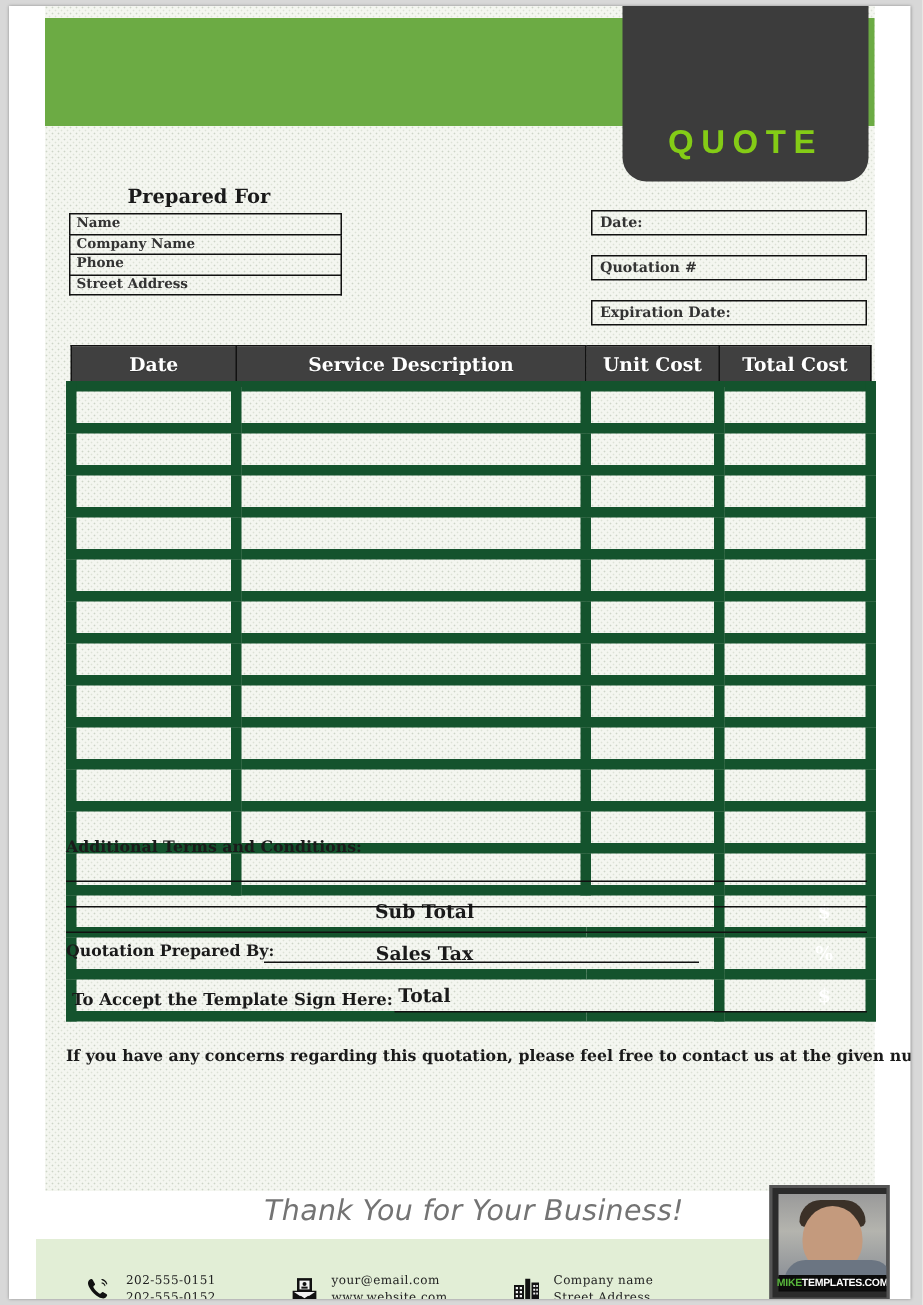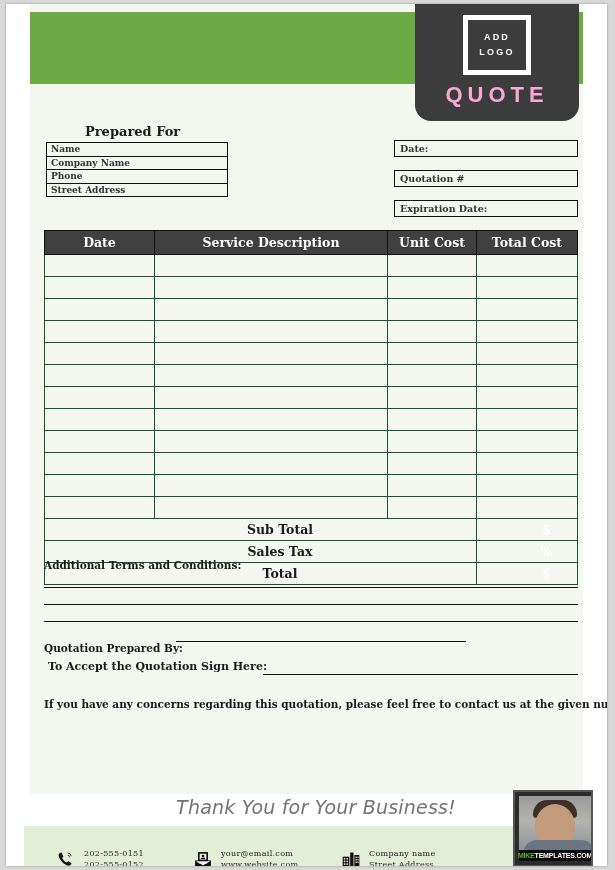--- a/index.html
+++ b/index.html
@@ -48,21 +48,21 @@
     border:5px solid #ffffff;
     box-sizing:border-box;
     display:flex;flex-direction:column;align-items:center;justify-content:center;
   }
   .logobox span{
     color:#ffffff;font-family:"Liberation Sans", sans-serif;
     font-size:9px;font-weight:bold;letter-spacing:2.2px;line-height:15px;
   }
   .quoteword{
     position:absolute;left:0;top:78px;width:164px;text-align:center;
-    color:#f9a8d4;font-family:"Liberation Sans", sans-serif;
+    color:#84cc16;font-family:"Liberation Sans", sans-serif;
     font-size:22px;font-weight:bold;letter-spacing:5px;
   }
   
   .prep-title{
     position:absolute;left:79px;top:120px;
     font-family:"DejaVu Serif", serif;font-weight:bold;font-size:13px;color:#1a1a1a;
   }
   .prep-table{
     position:absolute;left:40px;top:138px;width:182px;
     border-collapse:collapse;
@@ -89,21 +89,21 @@
     position:absolute;left:38px;top:226px;width:534px;
     border-collapse:collapse;table-layout:fixed;
   }
   .items th{
     background:#404040;color:#ffffff;
     font-family:"DejaVu Serif", serif;font-weight:bold;font-size:12.5px;
     height:21px;border:1px solid #111;
     text-shadow:0 1px 0 rgba(0,0,0,.25);
   }
   .items td{
-    border:1px solid #14532d;height:19px;background:transparent;padding-left:40px;
+    border:7px solid #14532d;height:19px;background:transparent;padding-left:40px;
   }
   .c-date{width:110px;}
   .c-desc{width:233px;}
   .c-unit{width:89px;}
   .c-total{width:101px;}
   .sumlabel{
     text-align:center;
     font-family:"DejaVu Serif", serif;font-weight:bold;font-size:12.5px;color:#1a1a1a;
     height:20px;
   }
@@ -116,21 +116,21 @@
     position:absolute;left:38px;top:555px;
     font-family:"DejaVu Serif", serif;font-weight:bold;font-size:10.5px;color:#1a1a1a;
   }
   .rule{
     position:absolute;left:38px;width:534px;height:0;
     border-top:1.5px solid #111;
   }
   .r1{top:583px;} .r2{top:600px;} .r3{top:617px;}
   .prepby{
     position:absolute;left:38px;top:624px;
-    font-family:"DejaVu Serif", serif;font-weight:bold;font-size:10.5px;color:#1a1a1a;margin-top:14px;
+    font-family:"DejaVu Serif", serif;font-weight:bold;font-size:10.5px;color:#1a1a1a;
   }
   .prepby-line{
     position:absolute;left:170px;top:637px;width:290px;height:0;
     border-top:1.5px solid #111;
   }
   .accept{
     position:absolute;left:42px;top:656px;
     font-family:"DejaVu Serif", serif;font-weight:bold;font-size:11px;color:#1a1a1a;
   }
   .accept-line{
@@ -198,24 +198,20 @@
 </head>
 <body>
 
 <div class="page">
 
   <div class="texture"></div>
 
   <div class="greenbar"></div>
 
   <div class="quotebox">
-    <div class="logobox">
-      <span>ADD</span>
-      <span>LOGO</span>
-    </div>
     <div class="quoteword">QUOTE</div>
   </div>
 
   <div class="prep-title">Prepared For</div>
   <table class="prep-table">
     <tbody id="prep-body">
         <tr>
           <td>Name</td>
         </tr>
         <tr>
@@ -340,21 +336,21 @@
   </table>
 
   <div class="terms-label">Additional Terms and Conditions:</div>
   <div class="rule r1"></div>
   <div class="rule r2"></div>
   <div class="rule r3"></div>
 
   <div class="prepby">Quotation Prepared By:</div>
   <div class="prepby-line"></div>
 
-  <div class="accept">To Accept the Quotation Sign Here:</div>
+  <div class="accept">To Accept the Template Sign Here:</div>
   <div class="accept-line"></div>
 
   <div class="concern">If you have any concerns regarding this quotation, please feel free to contact us at the given numbers.</div>
 
   <div class="thanks">Thank You for Your Business!</div>
   <div class="footband"></div>
 
   <div class="fcol f1">
     <div class="ic">
       <svg width="20" height="20" viewBox="0 0 24 24" aria-hidden="true">

